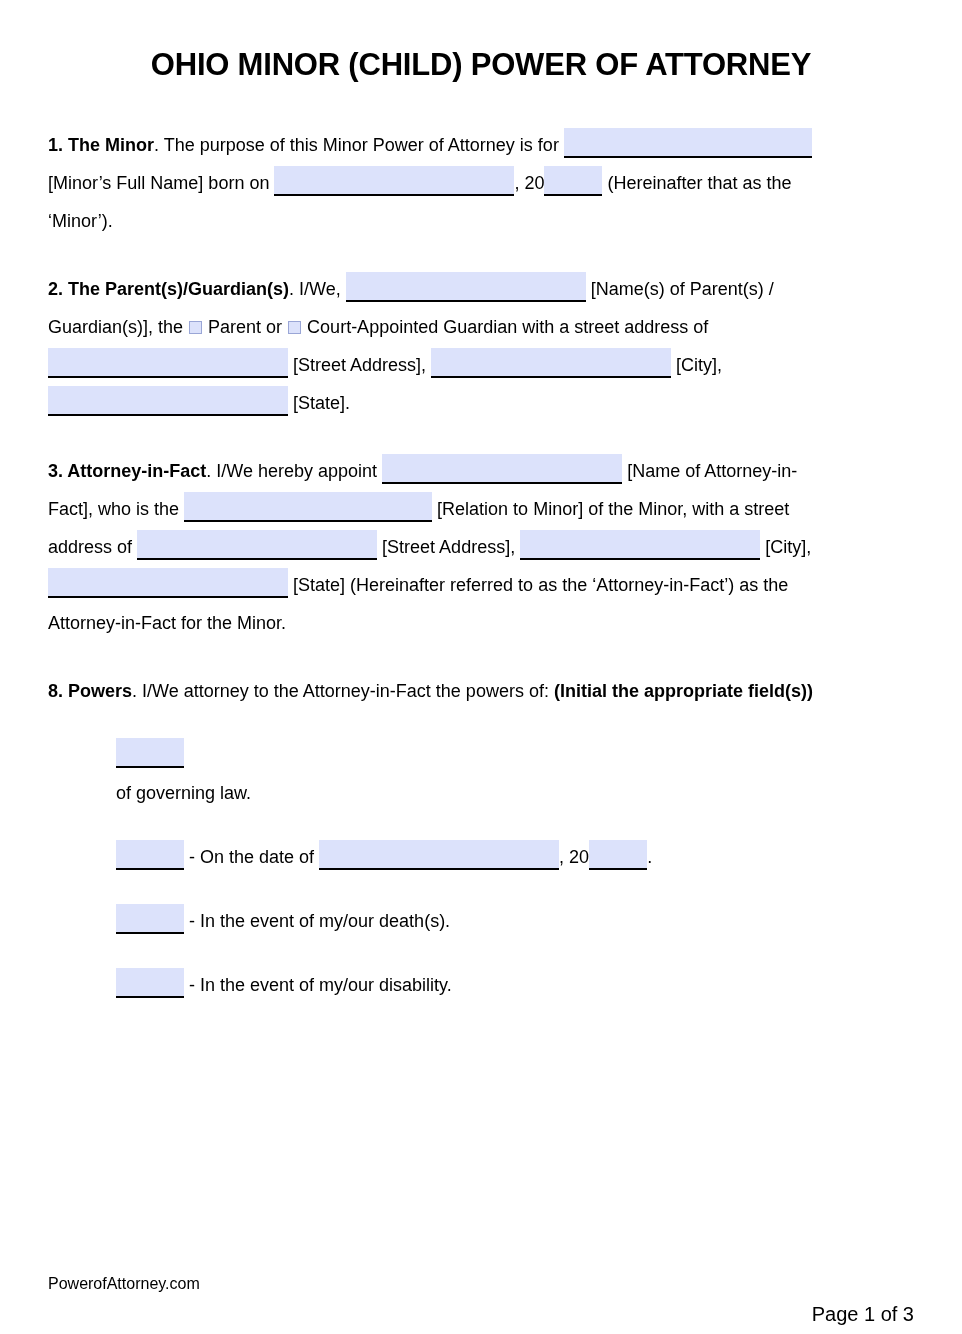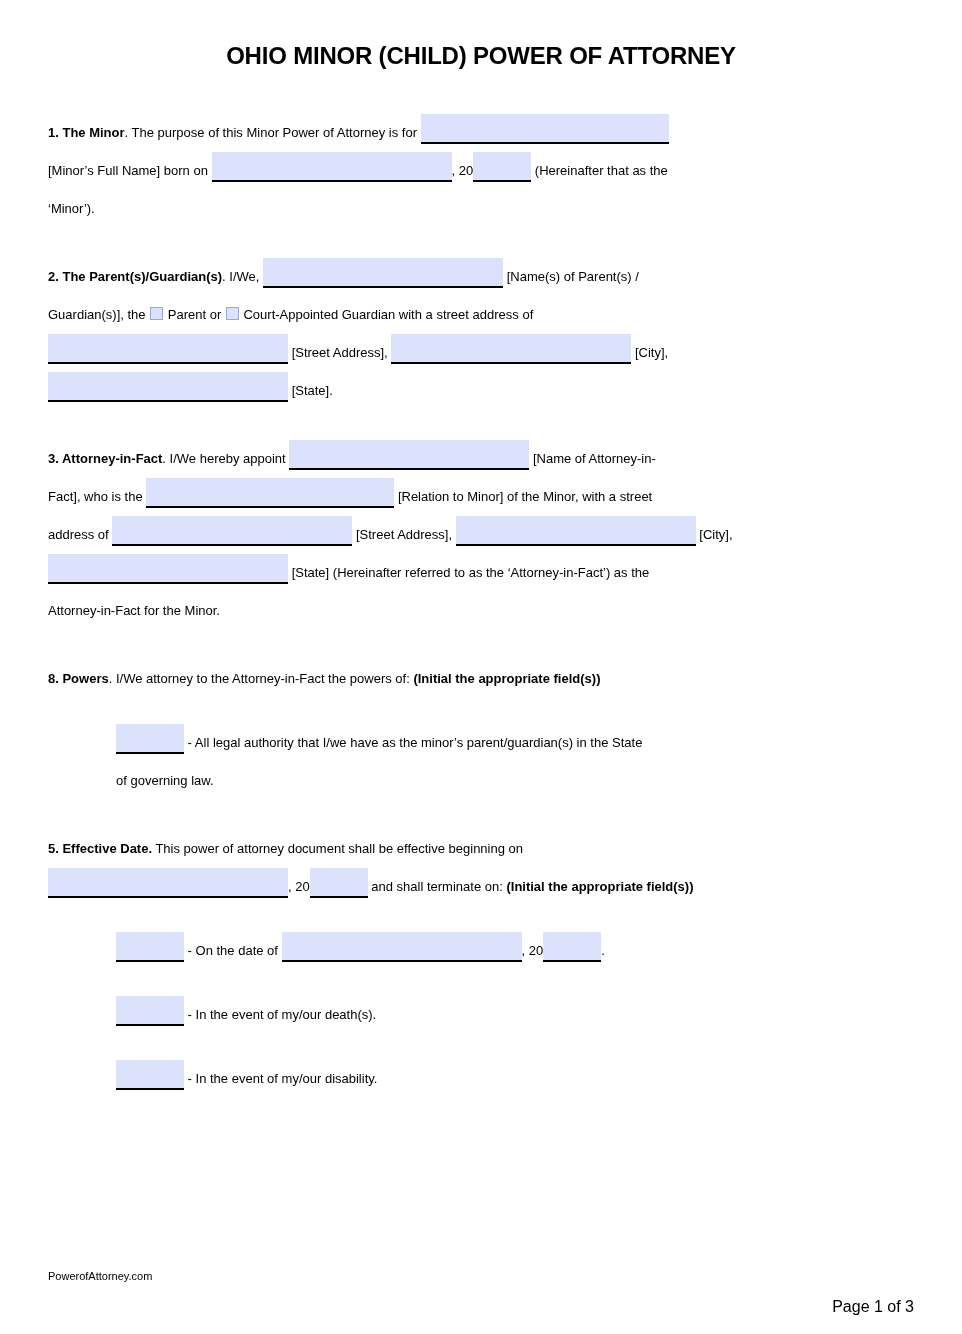--- a/index.html
+++ b/index.html
@@ -18,34 +18,34 @@
   .page {
     position: relative;
     width: 962px;
     height: 1334px;
     background: #ffffff;
     box-sizing: border-box;
   }
 
   .doc-title {
     text-align: center;
-    font-size: 24px;
+    font-size: 31px;
     font-weight: bold;
     letter-spacing: -0.2px;
     padding-top: 26px;
     line-height: 1.15;
   }
 
   .body-area {
     margin-top: 44px;
     padding: 0 48px 0 48px;
   }
 
   .para {
-    font-size: 13px;
+    font-size: 18px;
     line-height: 38px;
     text-align: left;
     margin: 0;
   }
 
   .sec-label { font-weight: bold; }
 
   .ital { font-weight: bold; }
 
   
@@ -114,22 +114,22 @@
   .footer {
     position: absolute;
     left: 48px;
     right: 48px;
     bottom: 30px;
     font-size: 16px;
     display: flex;
     justify-content: space-between;
     align-items: flex-end;
   }
-  .footer-site { font-size: 11px; }
-  .footer-page { font-size: 16px; margin-bottom: -18px; }
+  .footer-site { font-size: 16px; }
+  .footer-page { font-size: 20px; margin-bottom: -18px; }
   .footer-inner {
     position: relative;
     width: 100%;
     height: 50px;
   }
   .footer-site-abs { position: absolute; left: 0; top: 0; }
   .footer-page-abs { position: absolute; right: 0; top: 28px; }
 </style>
 </head>
 <body>
@@ -141,24 +141,23 @@
   <div class="body-area">
 
     <p class="para"><span class="sec-label">1. The Minor</span><span>. The purpose of this Minor Power of Attorney is for </span><span class="fld w-title"></span><br><span>[Minor’s Full Name] born on </span><span class="fld w-lg"></span><span>, 20</span><span class="fld w-xs"></span><span> (Hereinafter that as the</span><br><span>‘Minor’).</span></p>
 
     <p class="para sec"><span class="sec-label">2. The Parent(s)/Guardian(s)</span><span>. I/We, </span><span class="fld w-lg"></span> <span>[Name(s) of Parent(s) /</span><br><span>Guardian(s)], the </span><span class="chk"></span><span> Parent or </span><span class="chk"></span><span> Court-Appointed Guardian with a street address of</span><br><span class="fld w-lg"></span> <span>[Street Address], </span><span class="fld w-lg"></span> <span>[City],</span><br><span class="fld w-lg"></span> <span>[State].</span></p>
 
     <p class="para sec"><span class="sec-label">3. Attorney-in-Fact</span><span>. I/We hereby appoint </span><span class="fld w-lg"></span> <span>[Name of Attorney-in-</span><br><span>Fact], who is the </span><span class="fld w-xl"></span> <span>[Relation to Minor] of the Minor, with a street</span><br><span>address of </span><span class="fld w-lg"></span> <span>[Street Address], </span><span class="fld w-lg"></span> <span>[City],</span><br><span class="fld w-lg"></span> <span>[State] (Hereinafter referred to as the ‘Attorney-in-Fact’) as the</span><br><span>Attorney-in-Fact for the Minor.</span></p>
 
     <p class="para sec"><span class="sec-label">8. Powers</span><span>. I/We attorney to the Attorney-in-Fact the powers of: </span><span class="ital">(Initial the appropriate field(s))</span></p>
 
-    <p class="para indent sec-4-item"><span class="initial"></span><span> - All legal authority that I/we have as the minor’s parent/guardian(s) in the State</span><br><span>of governing law.</span></p>
+    <p class="para indent sec-4-item"><span class="initial"></span><br><span>of governing law.</span></p>
 
 
-    <p class="para sec"><span class="sec-label">5. Effective Date.</span><span> This power of attorney document shall be effective beginning on</span><br><span class="fld w-lg"></span><span>, 20</span><span class="fld w-xs"></span><span> and shall terminate on: </span><span class="ital">(Initial the appropriate field(s))</span></p>
 
     <p class="para indent sec-5-item"><span class="initial"></span><span> - On the date of </span><span class="fld w-lg"></span><span>, 20</span><span class="fld w-xs"></span><span>.</span></p>
 
     <p class="para indent sec-5-item"><span class="initial"></span><span> - In the event of my/our death(s).</span></p>
 
     <p class="para indent sec-5-item"><span class="initial"></span><span> - In the event of my/our disability.</span></p>
 
   </div>
 
   <div class="footer">

